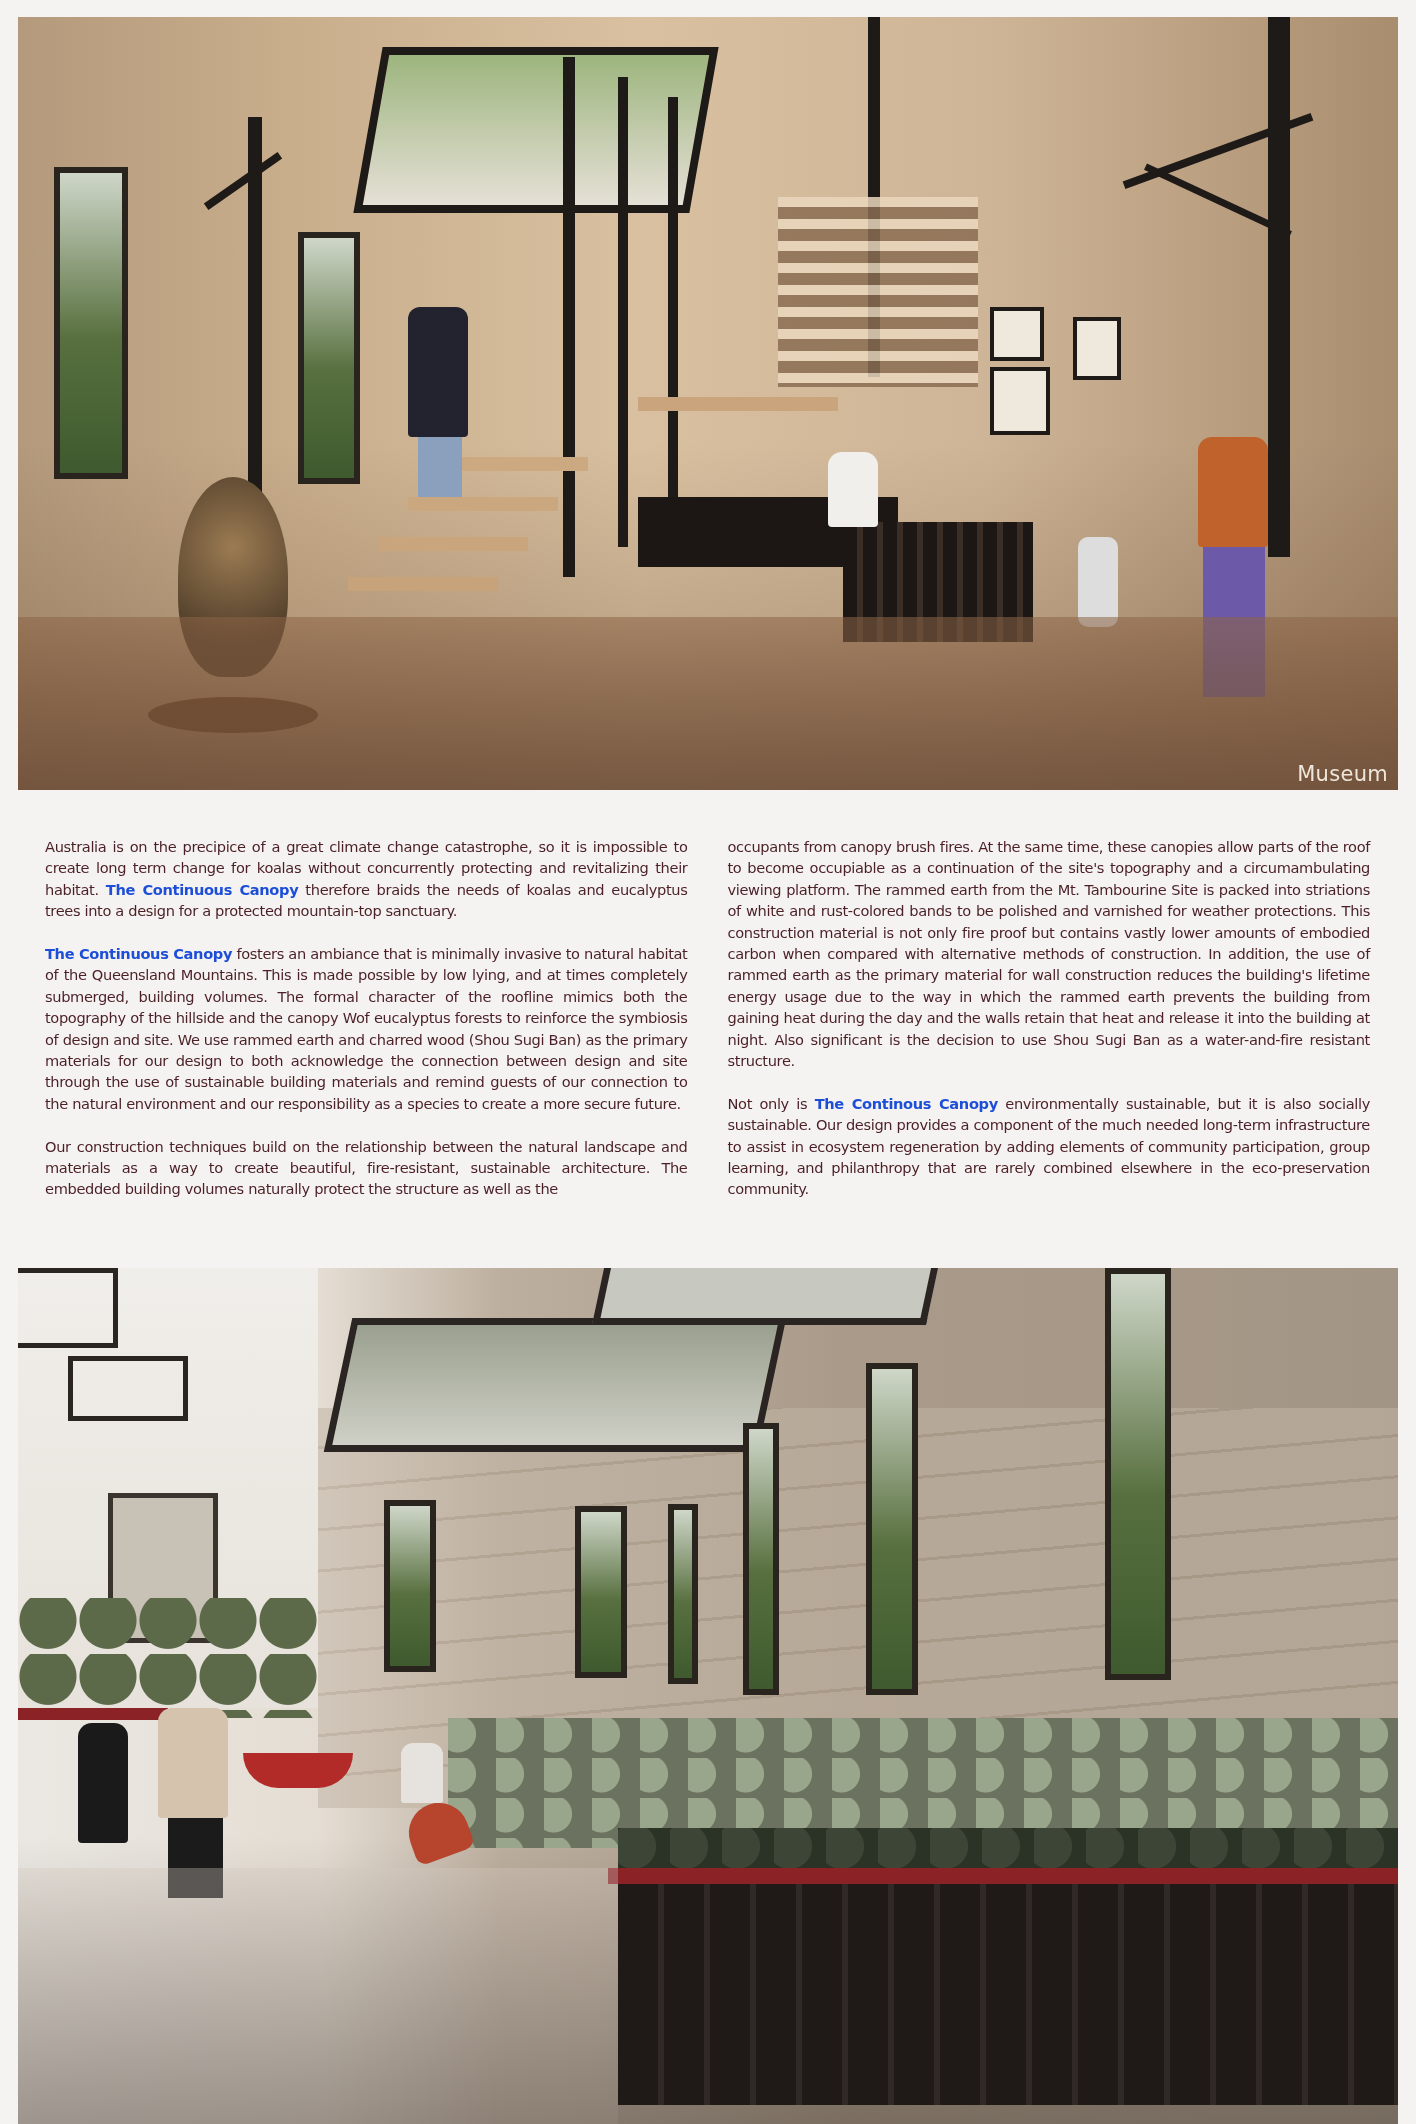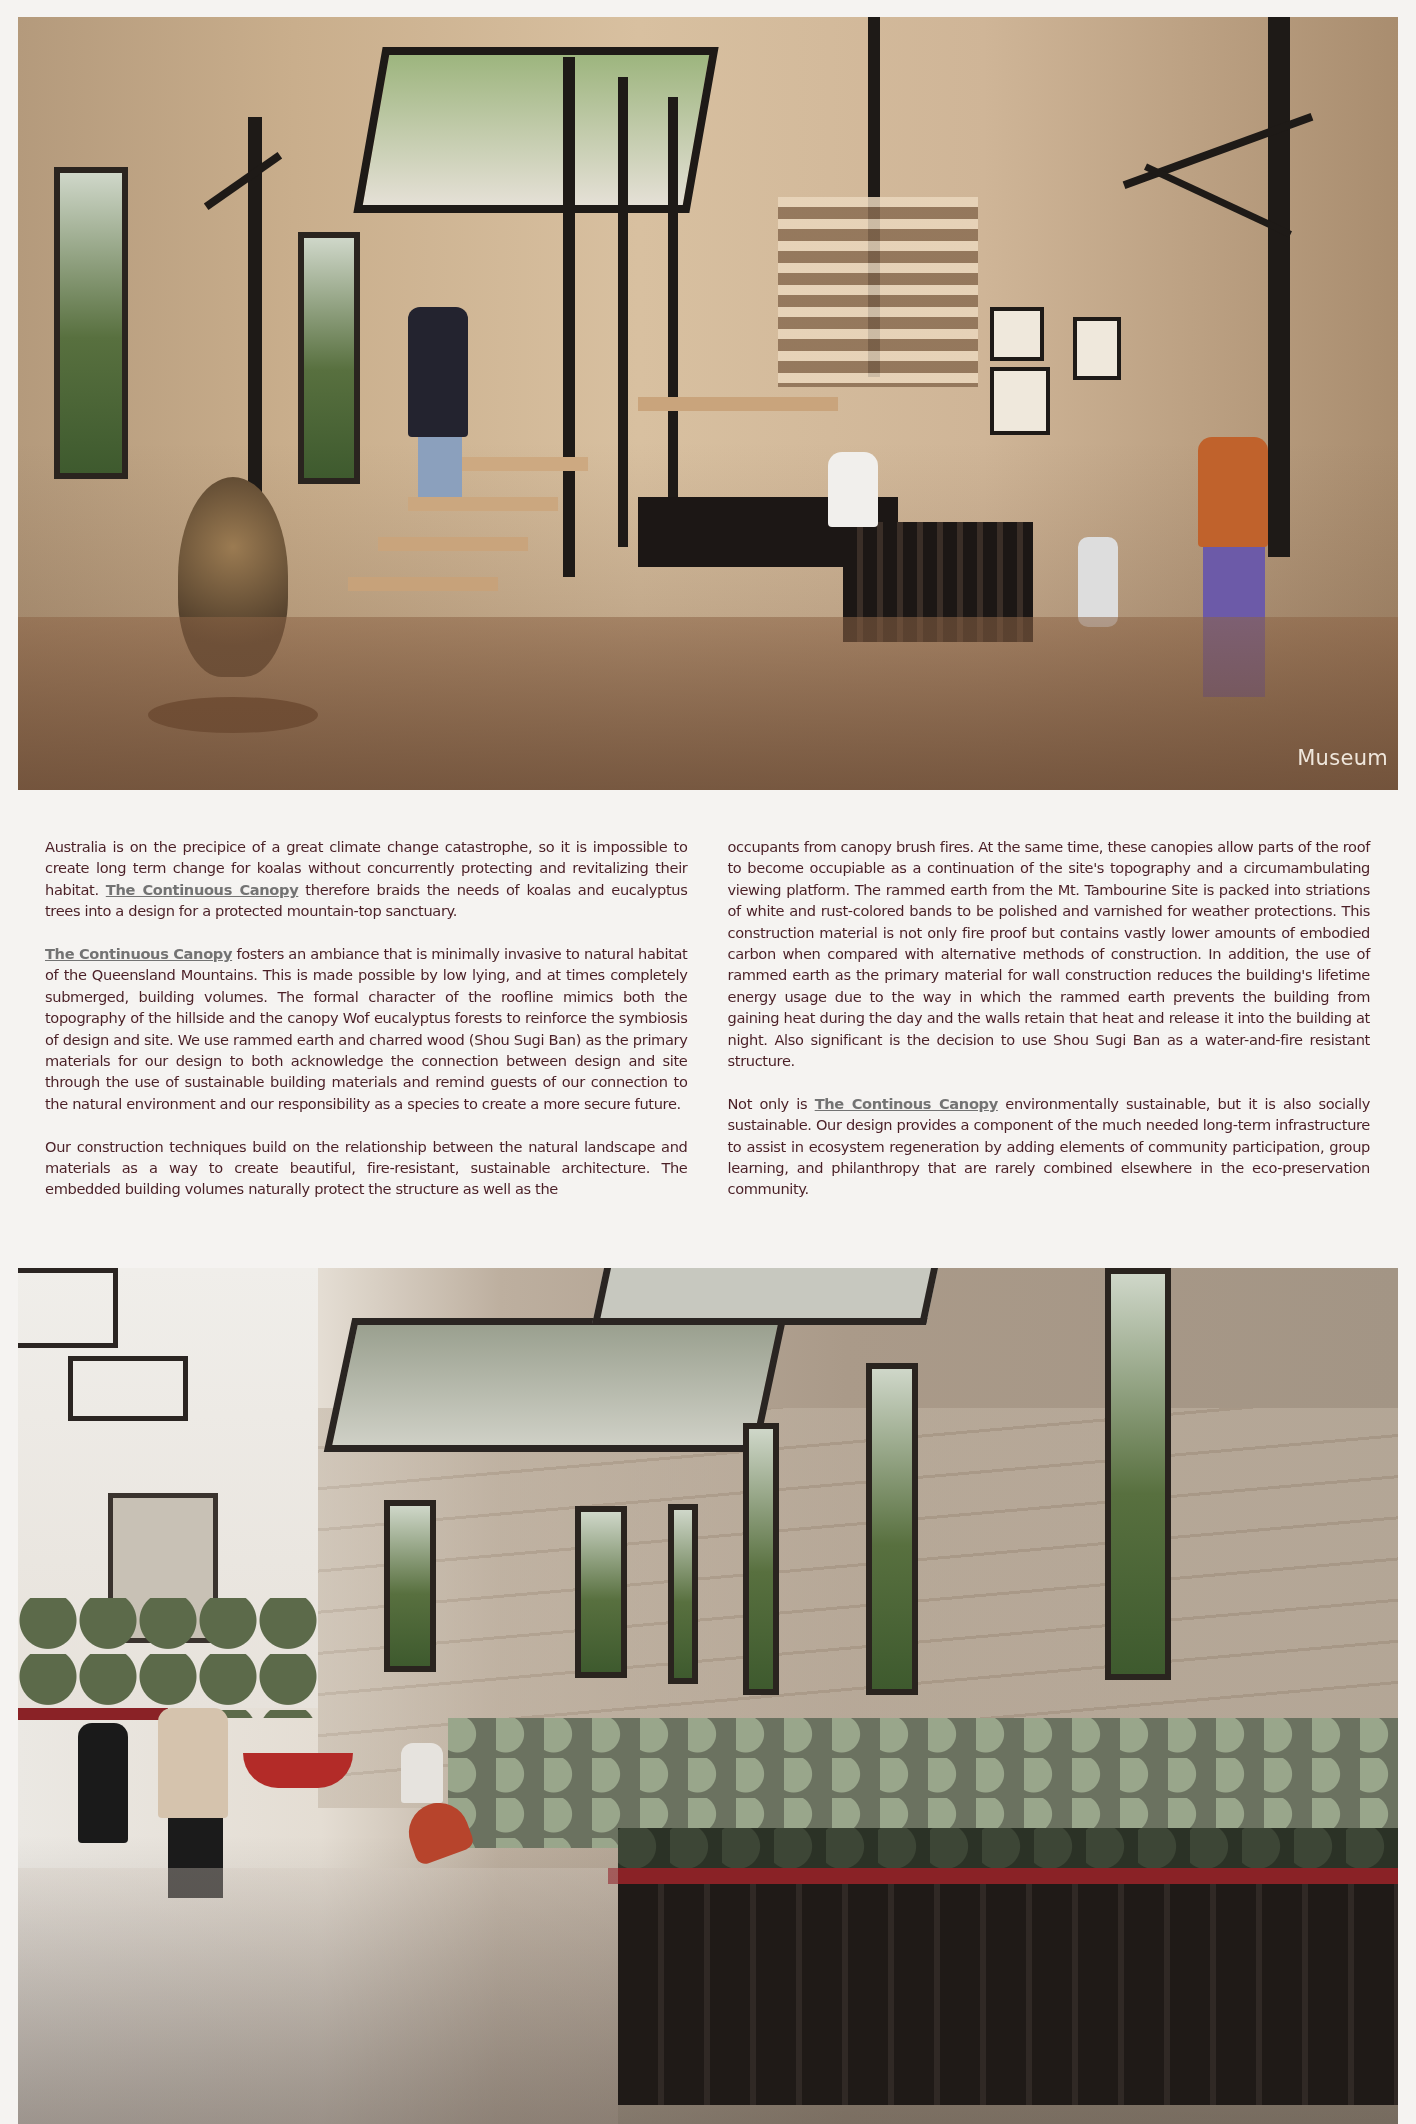--- a/index.html
+++ b/index.html
@@ -20,35 +20,35 @@
   #nursery { top:1268px; height:1032px;
     background:
       linear-gradient(180deg, rgba(255,255,255,0.0) 0%, rgba(0,0,0,0) 55%, rgba(30,25,20,0.55) 100%),
       linear-gradient(90deg, #ebe8e3 0%, #e4ddd3 22%, #bdaf9f 35%, #aa9a89 60%, #a39585 100%);
   }
   .shape { position:absolute; }
   .beam { position:absolute; background:#1e1a17; }
   .win { position:absolute; border:6px solid #2a241f; background:linear-gradient(180deg,#cfd7c9,#58703f 55%,#3e5a2e); }
   .floor { position:absolute; left:0; right:0; bottom:0; }
   .caption {
-    position:absolute; right:10px; bottom:20px;
+    position:absolute; right:10px; bottom:4px;
     font-family:"DejaVu Sans", sans-serif; font-size:21px; color:#efe6db;
     letter-spacing:0.3px;
   }
   .pagenum { font-size:32px; color:#fff; margin-left:8px; vertical-align:-3px; }
 
   .text-block {
     position:absolute; top:836px; left:45px; width:1325px;
     display:flex; gap:40px;
     font-family:"DejaVu Sans", sans-serif;
     font-size:14.6px; line-height:21.4px; color:#4a1f26;
   }
   .col { width:643px; text-align:justify; letter-spacing:-0.35px; }
   .col p { margin:0 0 21.4px 0; }
-  .col b { font-weight:bold; color:#737373;text-decoration:underline; }
+  .col b { font-weight:bold; color:#1d4ed8; }
 </style>
 </head>
 <body>
 
 <div class="render" id="museum">
 
   <div class="win" style="left:36px;top:150px;width:62px;height:300px;"></div>
   <div class="win" style="left:280px;top:215px;width:50px;height:240px;"></div>
 
   <div class="shape" style="left:350px;top:30px;width:320px;height:150px;border:8px solid #1e1a17;background:linear-gradient(180deg,#9db57e,#e5e0d6);transform:skewX(-10deg);"></div>

